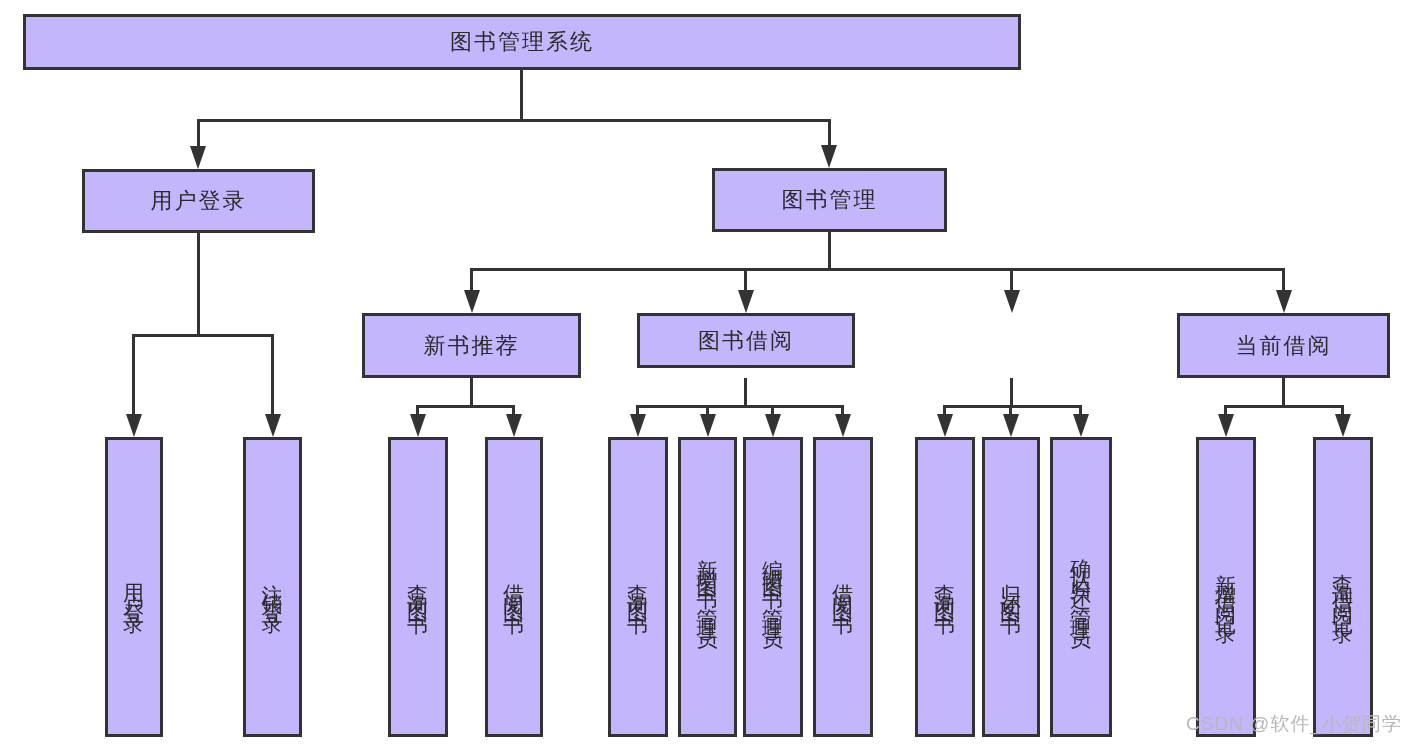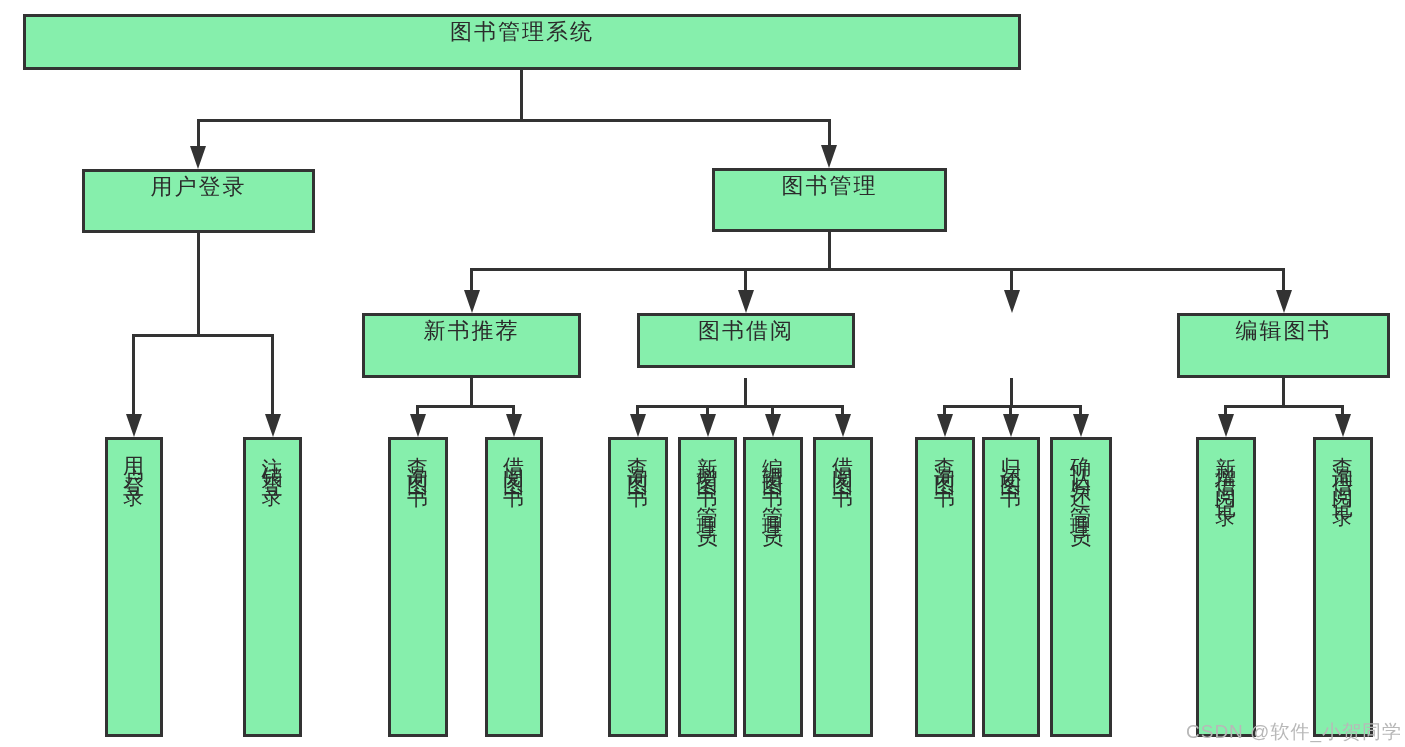--- a/index.html
+++ b/index.html
@@ -10,24 +10,24 @@
   html,body{margin:0;padding:0;background:#ffffff;}
   .canvas{
     position:relative;
     width:1405px;height:747px;
     background:#ffffff;
     overflow:hidden;
     font-family:"Liberation Sans", sans-serif;
   }
   .box{
     position:absolute;
-    background:#86efac;
+    background:#c4b5fd;
     border:3px solid var(--line);
     box-sizing:border-box;
-    display:flex;align-items:flex-start;justify-content:center;
+    display:flex;align-items:center;justify-content:center;
     color:var(--text);
     z-index:2;
   }
   .box.h span{font-size:22px;letter-spacing:2px;white-space:nowrap;}
   .box.v span{
     writing-mode:vertical-rl;
     text-orientation:mixed;
     font-size:21px;
     letter-spacing:10px;
     line-height:1;
@@ -37,21 +37,21 @@
   .hl{position:absolute;height:3px;background:var(--line);z-index:1;}
   .arrow{
     position:absolute;width:0;height:0;z-index:1;
     border-left:8px solid transparent;
     border-right:8px solid transparent;
     border-top:23px solid var(--line);
   }
   .watermark{
     position:absolute;left:1186px;top:711px;
     color:var(--wm);font-size:19px;letter-spacing:1px;
-    white-space:nowrap;z-index:6;margin-top:8px;
+    white-space:nowrap;z-index:6;
   }
 </style>
 </head>
 <body>
 
 <div class="canvas">
 
   <div class="vl" style="left:520px;top:70px;height:52px;"></div>
   <div class="hl" style="left:197px;top:119px;width:634px;"></div>
   <div class="vl" style="left:197px;top:119px;height:30px;"></div>
@@ -122,21 +122,21 @@
     <span>新书推荐</span>
   </div>
 
   <div class="box h" style="left:712px;top:168px;width:235px;height:64px;">
     <span>图书管理</span>
   </div>
   <div class="box h" style="left:637px;top:313px;width:218px;height:55px;">
     <span>图书借阅</span>
   </div>
   <div class="box h" style="left:1177px;top:313px;width:213px;height:65px;">
-    <span>编辑图书</span>
+    <span>当前借阅</span>
   </div>
 
   <div class="box v" style="left:105px;top:437px;width:58px;height:300px;">
     <span>用户登录</span>
   </div>
   <div class="box v" style="left:243px;top:437px;width:59px;height:300px;">
     <span>注销登录</span>
   </div>
 
   <div class="box v" style="left:388px;top:437px;width:60px;height:300px;">

